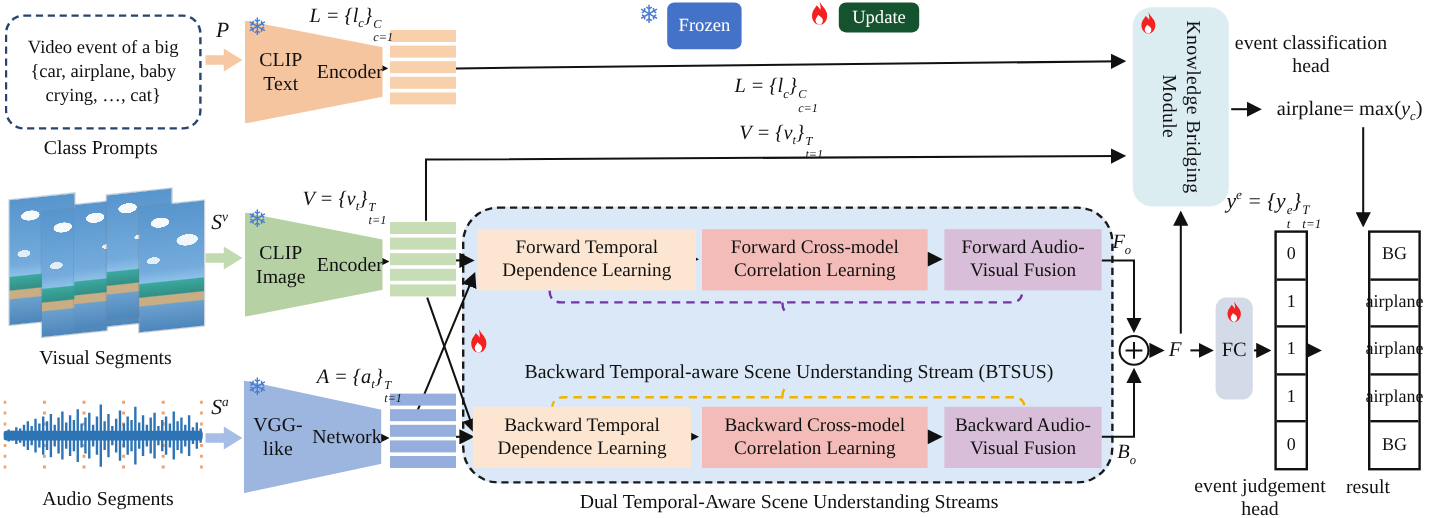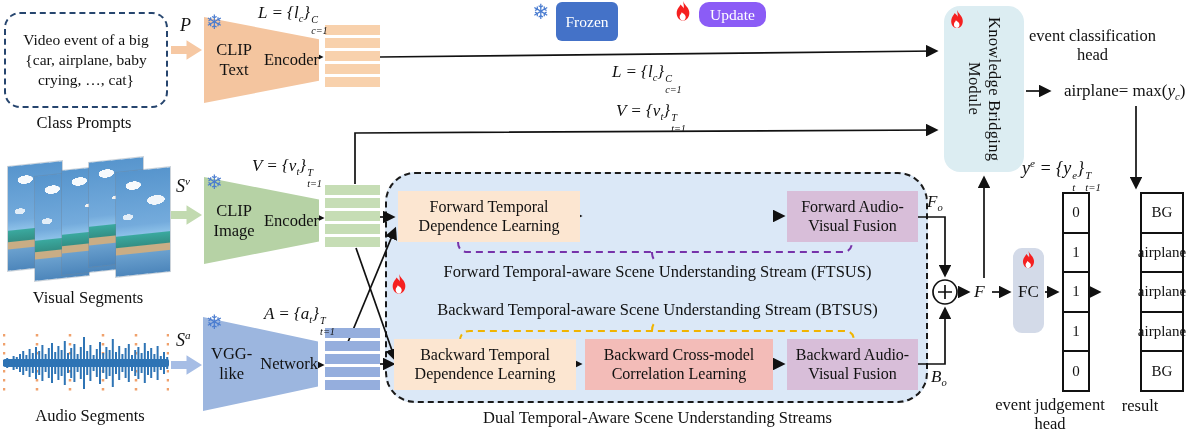--- a/index.html
+++ b/index.html
@@ -202,29 +202,29 @@
   <span class="math" style="left:264px;top:304px;"><span>A = {a</span><sub>t</sub><span>}</span><span class="ss">
         <span>T</span>
         <span>t=1</span>
       </span></span>
 
   <span class="snow" style="left:532px;top:2px;font-size:21px;">❄</span>
   <div class="pill" style="left:556px;top:2px;width:62px;height:39px;background:#4472c8;">Frozen</div>
   <svg class="fire" style="left:672px;top:1px;" width="22" height="24">
       <use href="#flame"></use>
     </svg>
-  <div class="pill" style="left:699px;top:2px;width:67px;height:25px;background:#8b5cf6;border-radius:10px;">Update</div>
+  <div class="pill" style="left:699px;top:2px;width:67px;height:25px;background:#14532d;">Update</div>
 
   <div class="abs dualbox"></div>
   <svg class="fire" style="left:388px;top:274px;" width="22" height="24">
       <use href="#flame"></use>
     </svg>
   <div class="sbox" style="left:398px;top:191px;width:182px;background:#fce6d1;">Forward Temporal Dependence Learning</div>
+  <div class="sbox" style="left:585px;top:191px;width:188px;background:#f3bcb8;">Forward Cross-model Correlation Learning</div>
   <div class="sbox" style="left:787px;top:191px;width:131px;background:#d8bed9;">Forward Audio-Visual Fusion</div>
-  <div class="streamcap" style="top:262px;">Forward Temporal-aware Scene Understanding Stream (FTSUS)</div>
   <div class="streamcap" style="top:300px;">Backward Temporal-aware Scene Understanding Stream (BTSUS)</div>
   <div class="sbox" style="left:394px;top:339px;width:182px;background:#fce6d1;">Backward Temporal Dependence Learning</div>
   <div class="sbox" style="left:585px;top:339px;width:188px;background:#f3bcb8;">Backward Cross-model Correlation Learning</div>
   <div class="sbox" style="left:787px;top:339px;width:131px;background:#d8bed9;">Backward Audio-Visual Fusion</div>
   <div class="abs caption" style="left:425px;top:409px;width:465px;">Dual Temporal-Aware Scene Understanding Streams</div>
 
   <span class="math" style="left:927px;top:192px;"><span>F</span><sub>o</sub></span>
   <span class="math" style="left:931px;top:367px;"><span>B</span><sub>o</sub></span>
   <span class="math" style="left:974px;top:281px;font-size:17.5px;">F</span>
 

